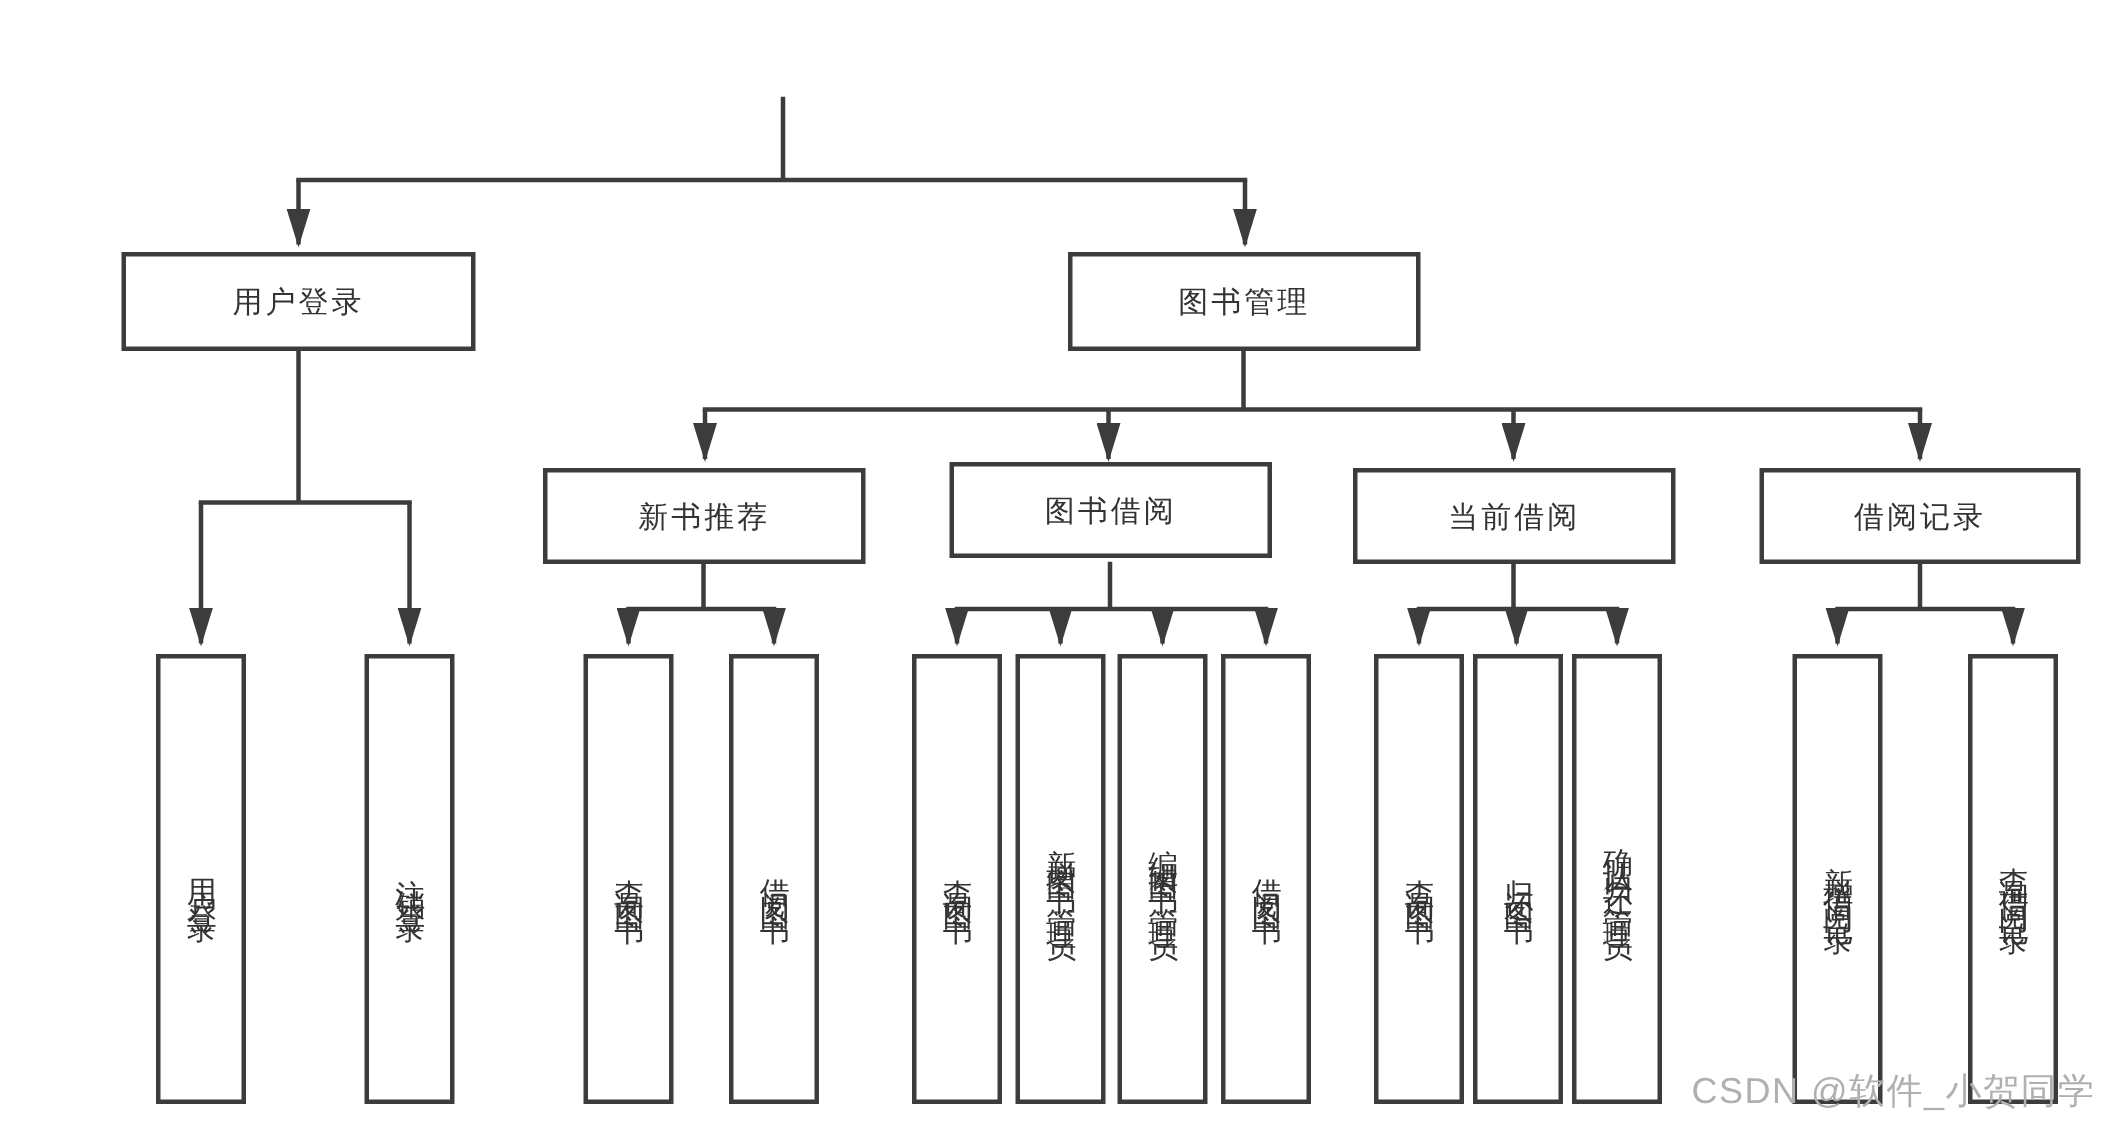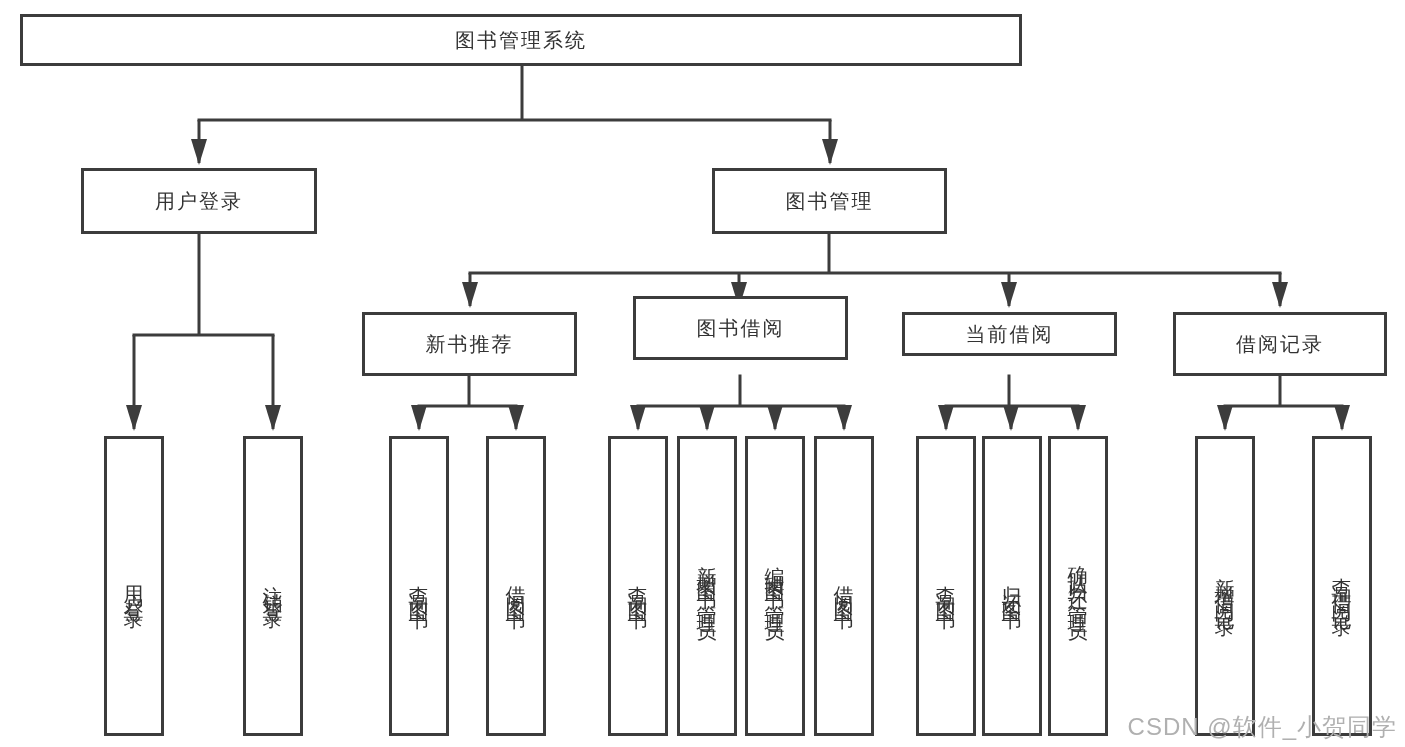--- a/index.html
+++ b/index.html
@@ -87,38 +87,35 @@
       <line x1="775" y1="406" x2="775" y2="429" marker-end="url(#arrow)"></line>
       <line x1="844" y1="406" x2="844" y2="429" marker-end="url(#arrow)"></line>
       <line x1="946" y1="406" x2="946" y2="429" marker-end="url(#arrow)"></line>
       <line x1="1011" y1="406" x2="1011" y2="429" marker-end="url(#arrow)"></line>
       <line x1="1078" y1="406" x2="1078" y2="429" marker-end="url(#arrow)"></line>
       <line x1="1225" y1="406" x2="1225" y2="429" marker-end="url(#arrow)"></line>
       <line x1="1342" y1="406" x2="1342" y2="429" marker-end="url(#arrow)"></line>
     </g>
   </svg>
 
-  <div class="node" style="left:20px; top:14px; width:1002px; height:52px;">
-    <span class="h-label">图书管理系统</span>
-  </div>
 
   <div class="node" style="left:81px; top:168px; width:236px; height:66px;">
     <span class="h-label">用户登录</span>
   </div>
   <div class="node" style="left:712px; top:168px; width:235px; height:66px;justify-content:center;">
     <span class="h-label">图书管理</span>
   </div>
 
   <div class="node" style="left:362px; top:312px; width:215px; height:64px;">
     <span class="h-label">新书推荐</span>
   </div>
-  <div class="node" style="left:633px; top:296px; width:215px; height:64px;">
+  <div class="node" style="left:633px; top:308px; width:215px; height:64px;">
     <span class="h-label">图书借阅</span>
   </div>
-  <div class="node" style="left:902px; top:312px; width:215px; height:44px;">
+  <div class="node" style="left:902px; top:312px; width:215px; height:64px;">
     <span class="h-label">当前借阅</span>
   </div>
   <div class="node" style="left:1173px; top:312px; width:214px; height:64px;">
     <span class="h-label">借阅记录</span>
   </div>
 
   <div class="node leaf" style="left:104px;">
     <span class="v-label">用户登录</span>
   </div>
   <div class="node leaf" style="left:243px;">

